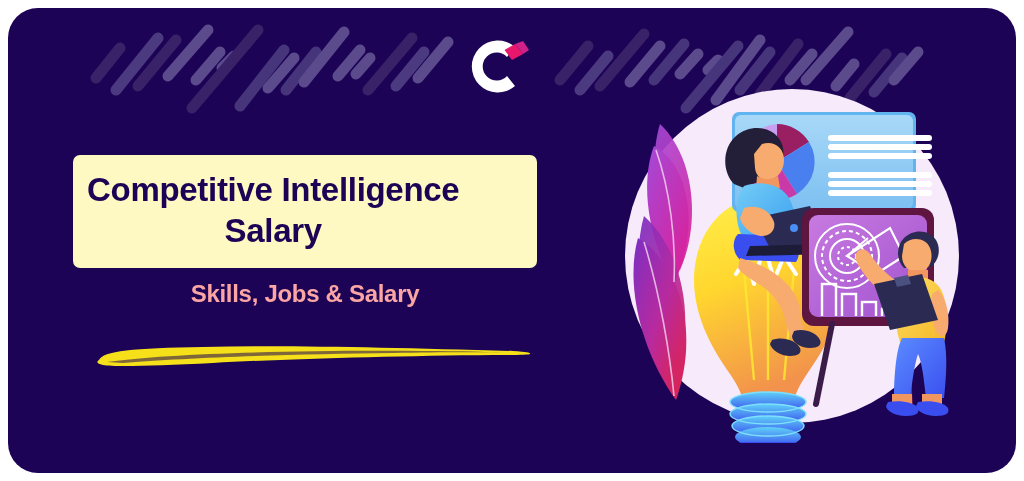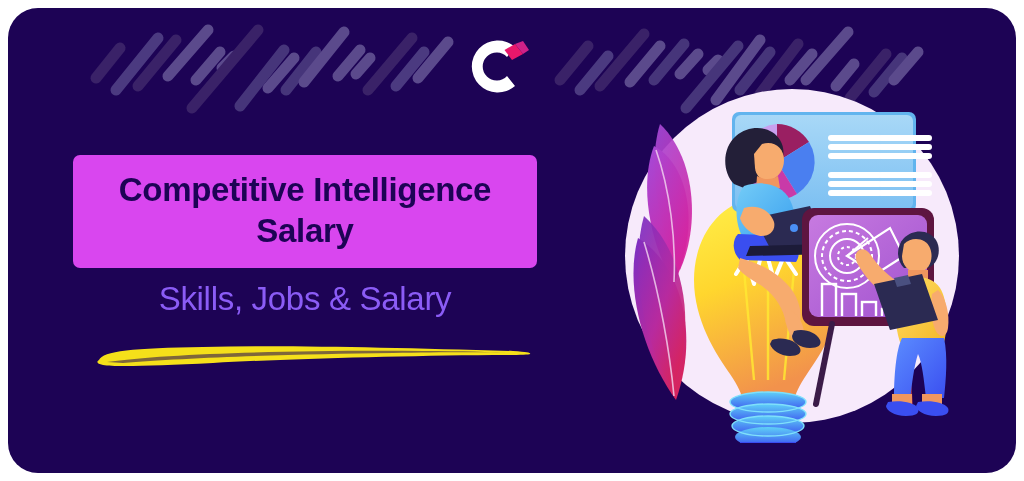--- a/index.html
+++ b/index.html
@@ -17,32 +17,32 @@
     background:#1d0355;border-radius:30px;overflow:hidden;
   }
   
   .stripes{position:absolute;left:0;top:0;width:1008px;height:115px;overflow:hidden;}
   .stripes svg{display:block;}
   
   .logo{position:absolute;left:455px;top:22px;width:70px;height:70px;}
   
   .title-box{
     position:absolute;left:65px;top:147px;width:464px;height:113px;
-    background:#d946ef;border-radius:7px;
-    display:flex;align-items:center;justify-content:center;
+    background:#fef9c3;border-radius:7px;
+    display:flex;align-items:center;
     box-sizing:border-box;padding:8px 14px 10px;
   }
   .title-text{
     color:#1d0355;font-weight:bold;font-size:33px;line-height:1.24;
     text-align:center;letter-spacing:-0.3px;margin:0;
   }
   .subtitle{
     position:absolute;left:65px;top:272px;width:464px;
-    text-align:center;color:#8b5cf6;font-weight:normal;
-    font-size:33px;letter-spacing:-0.3px;
+    text-align:center;color:#fca5a5;font-weight:bold;
+    font-size:24px;letter-spacing:-0.3px;
   }
   .swoosh{position:absolute;left:85px;top:328px;width:440px;height:36px;}
   
   .illus{position:absolute;left:596px;top:80px;width:380px;height:355px;}
   .illus svg{display:block;}
 </style>
 </head>
 <body>
 
 <div id="banner">

